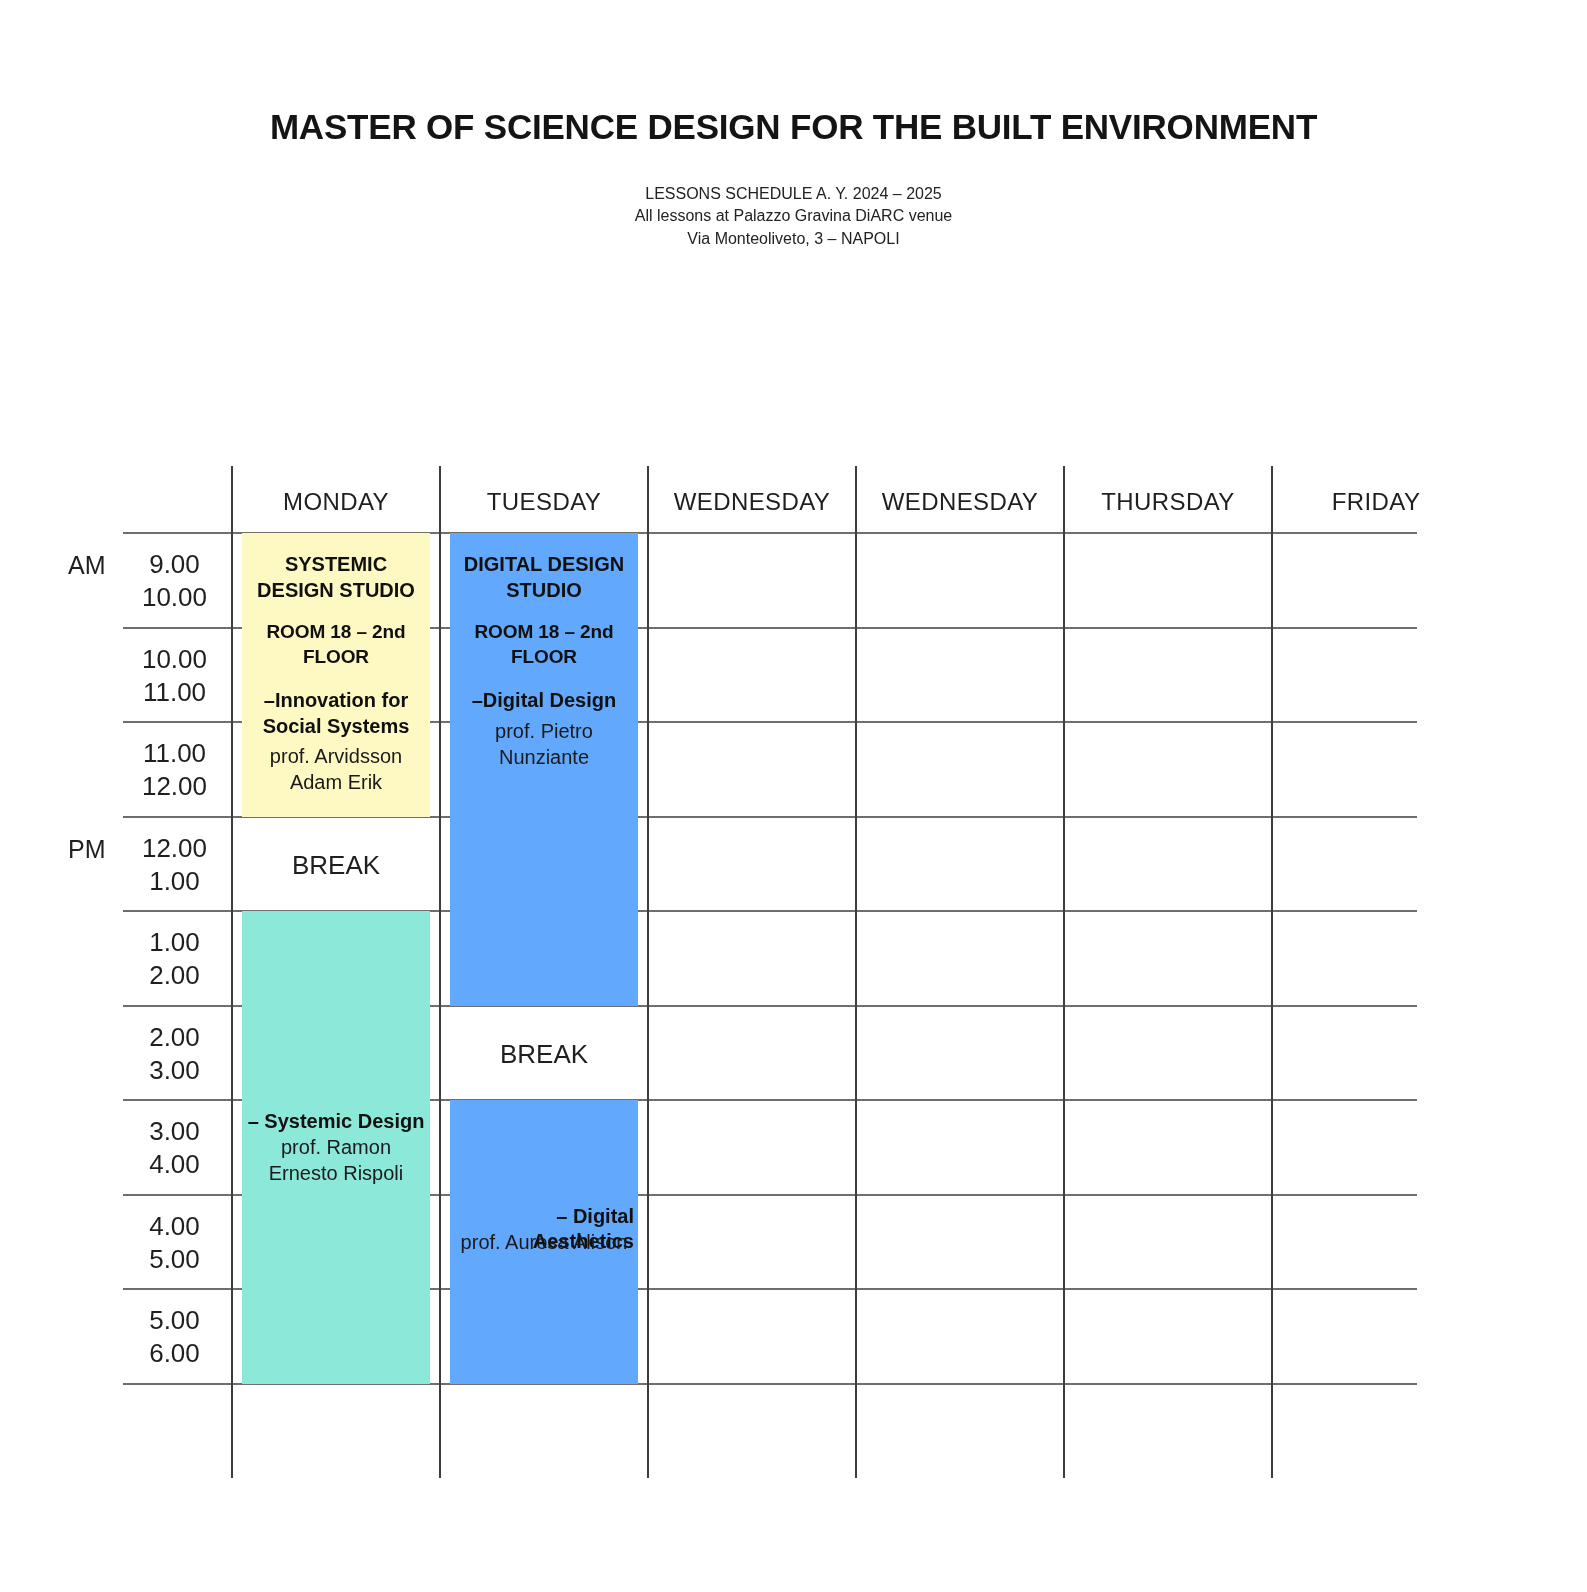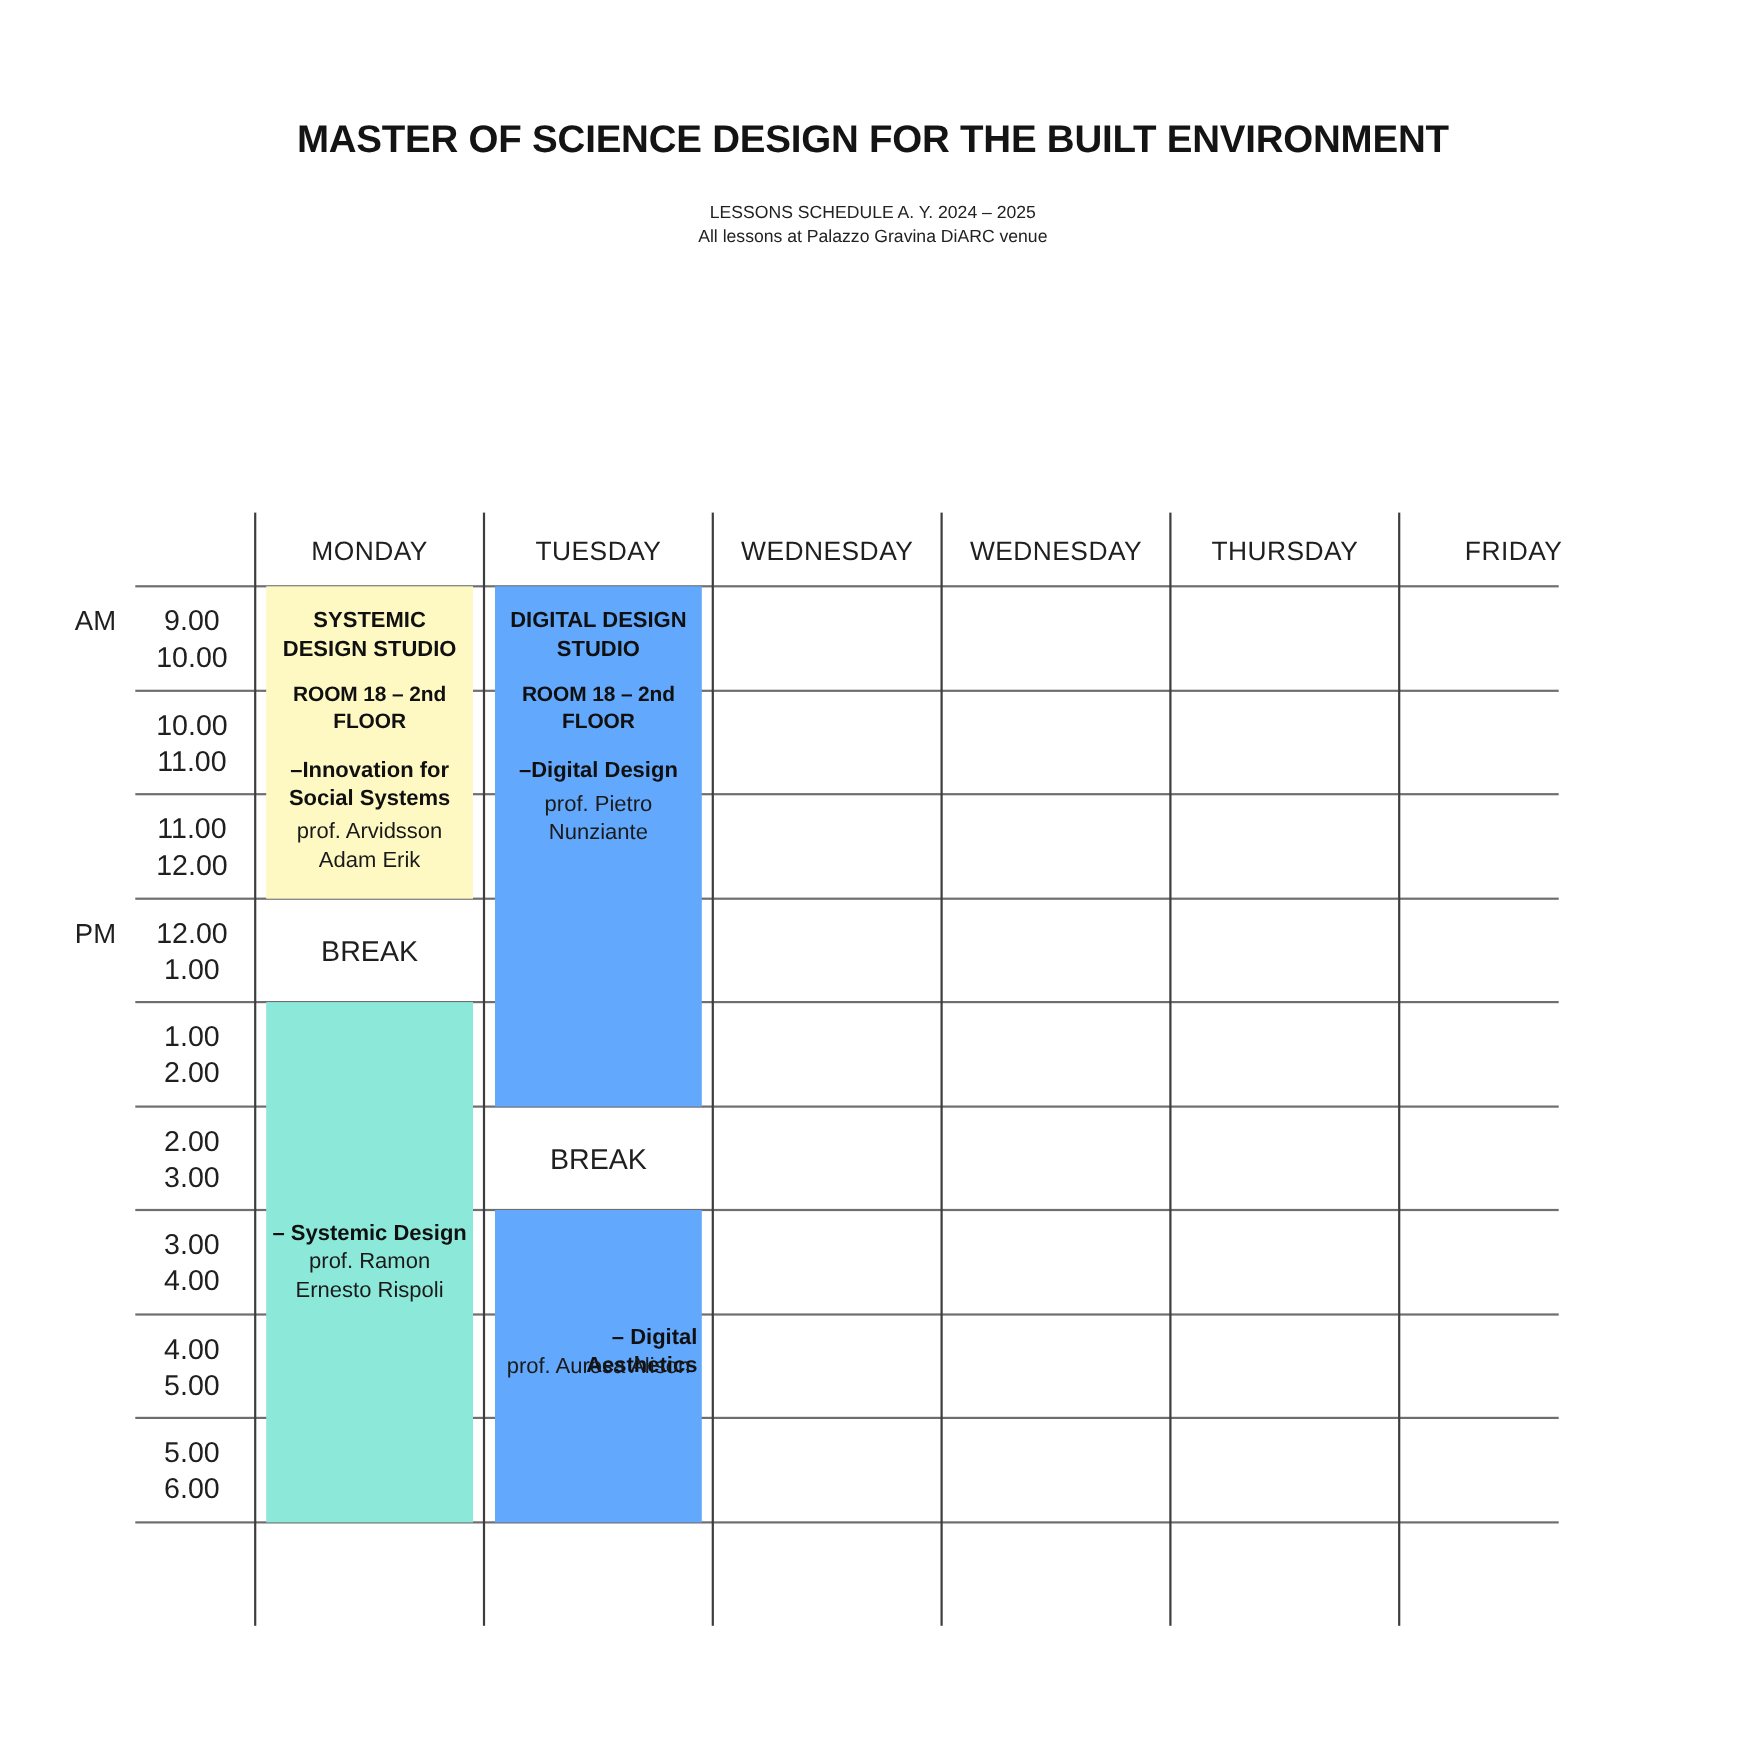--- a/index.html
+++ b/index.html
@@ -164,20 +164,21 @@
 </style>
 </head>
 <body>
 
 <div class="header">
   <div class="doc-title">MASTER OF SCIENCE DESIGN FOR THE BUILT ENVIRONMENT</div>
 
   <div class="sub-block">
     <div>LESSONS SCHEDULE A. Y.  2024 – 2025</div>
     <div>All lessons at Palazzo Gravina DiARC venue</div>
+    <div>Via Monteoliveto, 3 – NAPOLI</div>
   </div>
 
 </div>
 
 <div id="schedule">
     <div class="hline" style="top: 66px;"></div>
     <div class="hline" style="top: 160.5px;"></div>
     <div class="hline" style="top: 255px;"></div>
     <div class="hline" style="top: 349.5px;"></div>
     <div class="hline" style="top: 444px;"></div>

